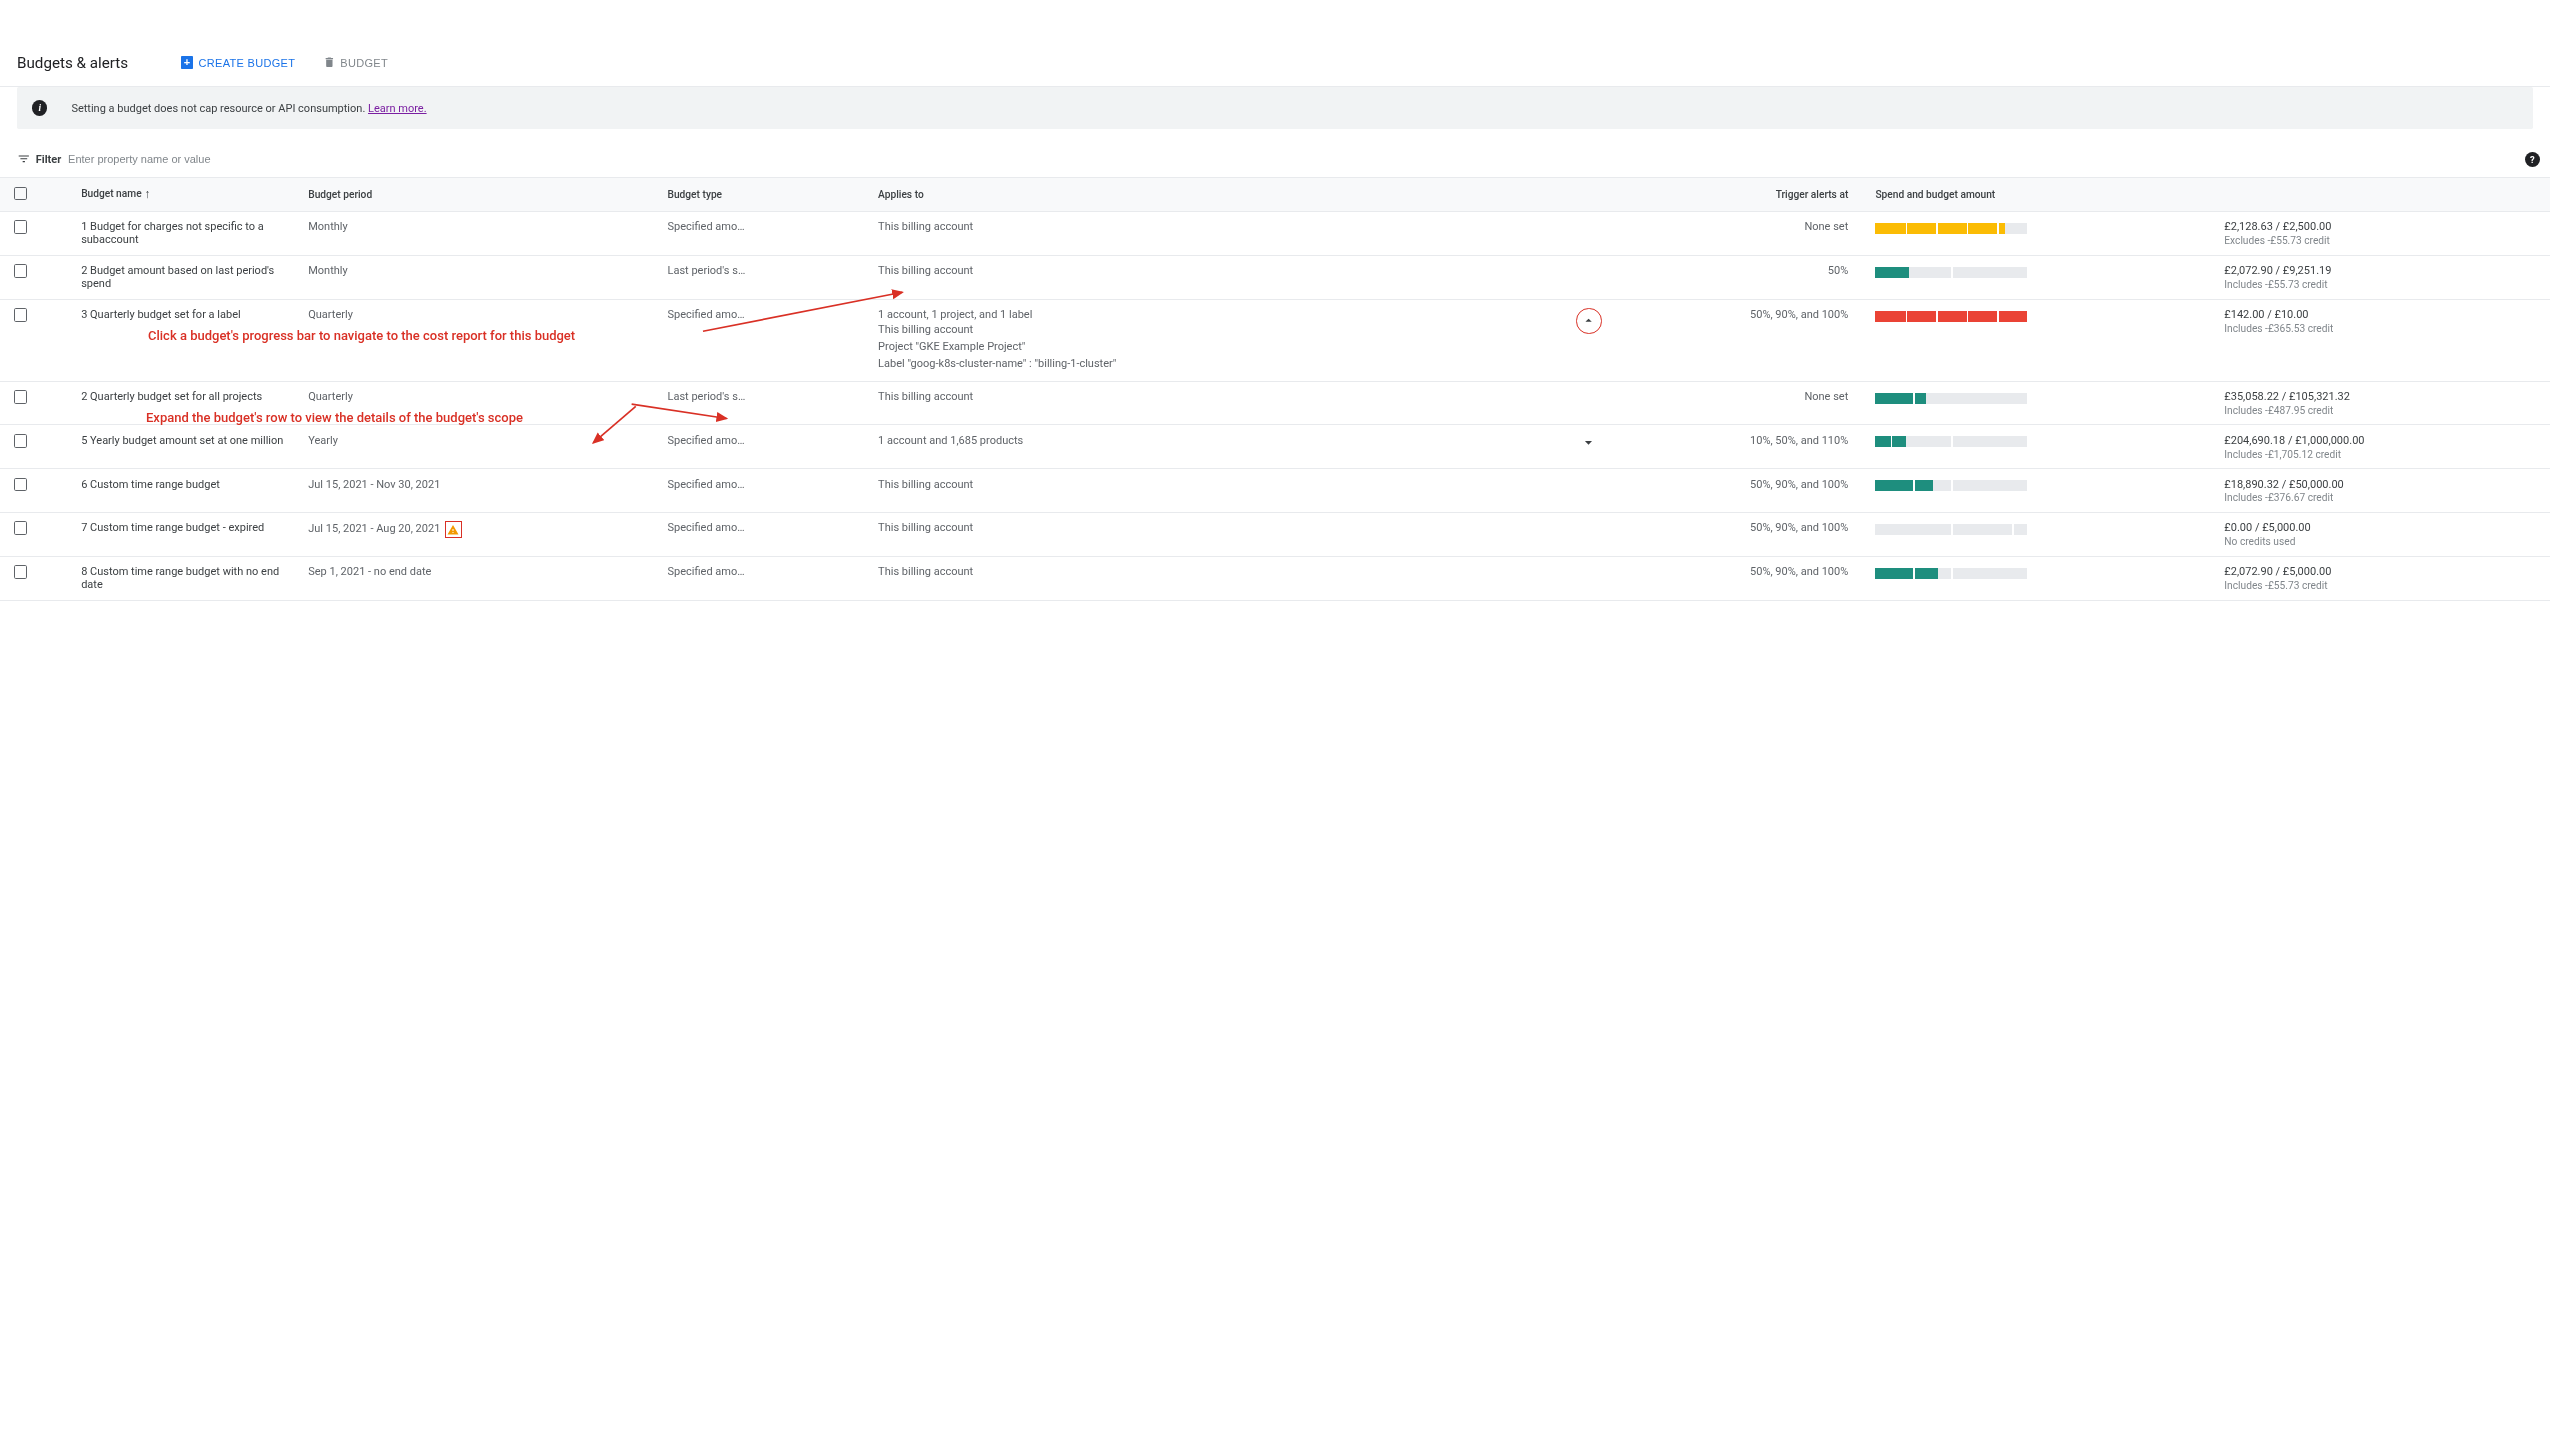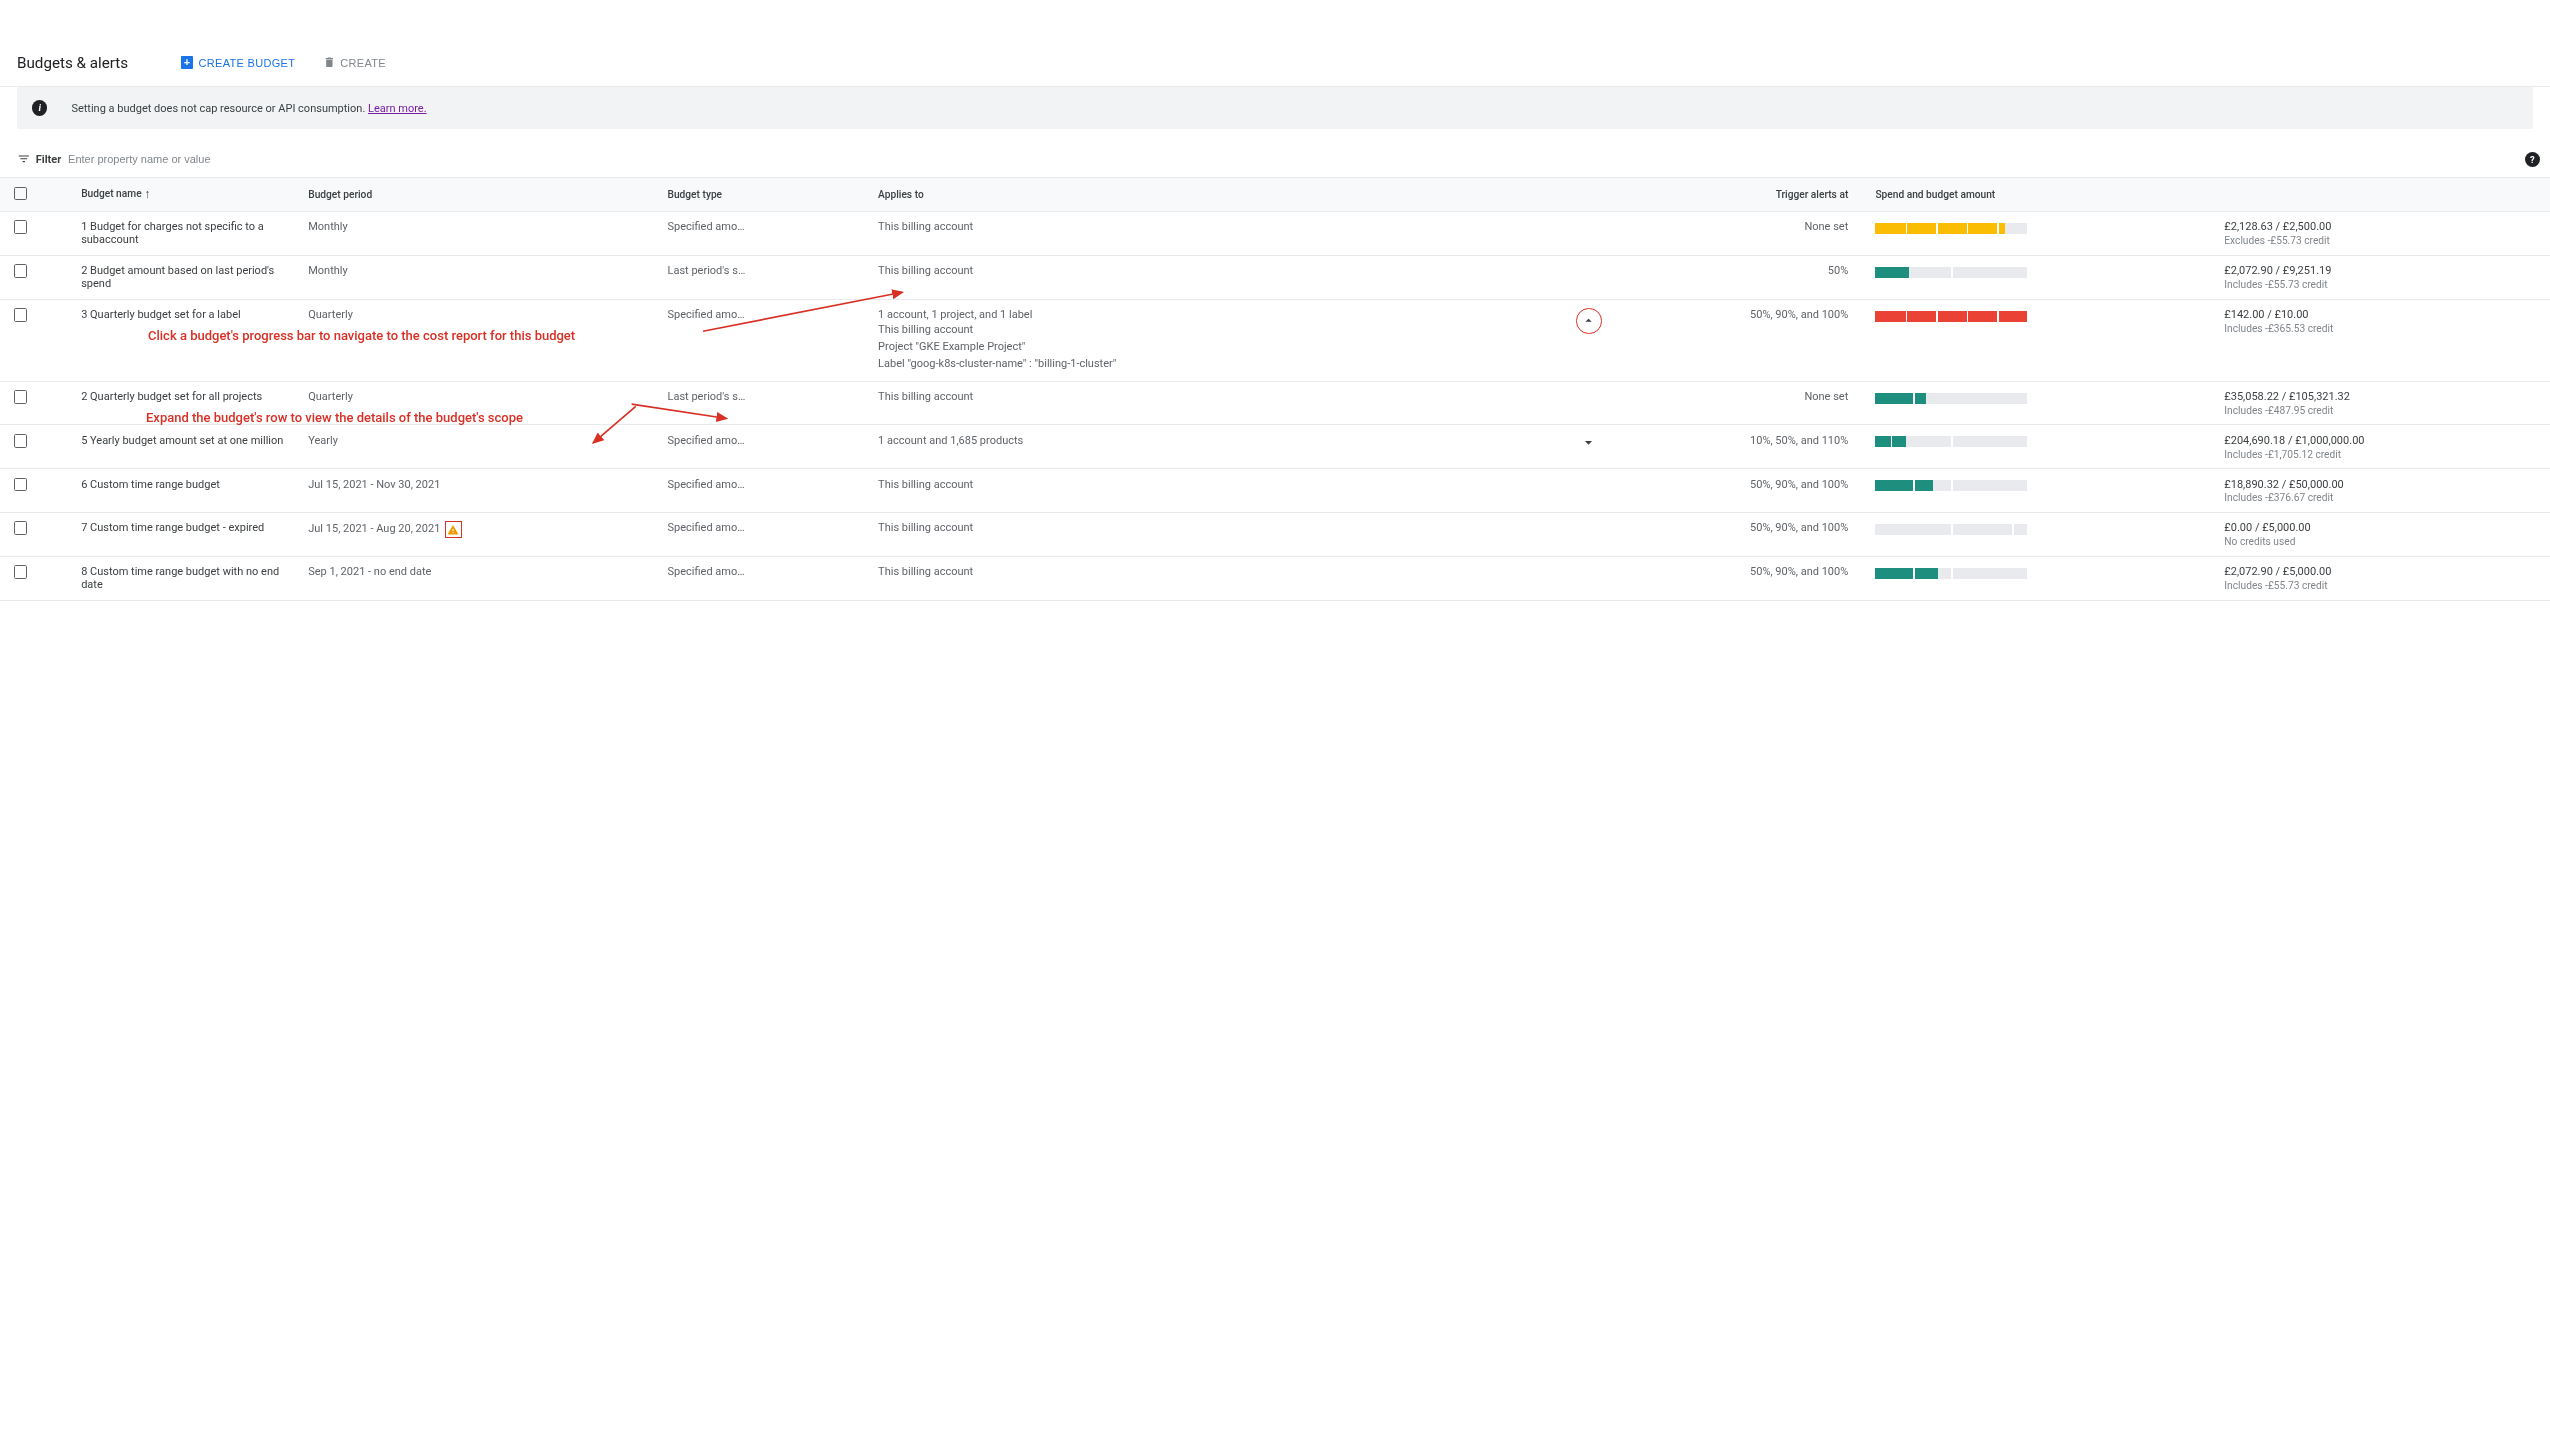--- a/index.html
+++ b/index.html
@@ -63,21 +63,21 @@
     <div class="page-title">Budgets &amp; alerts</div>
     <div class="hdr-actions">
       <button class="btn btn-create">
         <span class="plus">+</span>
         <span>CREATE BUDGET</span>
       </button>
       <button class="btn btn-delete">
         <svg width="12.7" height="12.7" viewBox="0 0 24 24">
             <path d="M6 19c0 1.1.9 2 2 2h8c1.1 0 2-.9 2-2V7H6v12zM19 4h-3.5l-1-1h-5l-1 1H5v2h14V4z"></path>
           </svg>
-        <span>CREATE</span>
+        <span>BUDGET</span>
       </button>
     </div>
   </div>
 
 
   <div class="info-banner">
     <span class="info-icon">i</span>
     <span class="msg">
       <span>Setting a budget does not cap resource or API consumption. </span><a href="#">Learn more.</a>
     </span>

